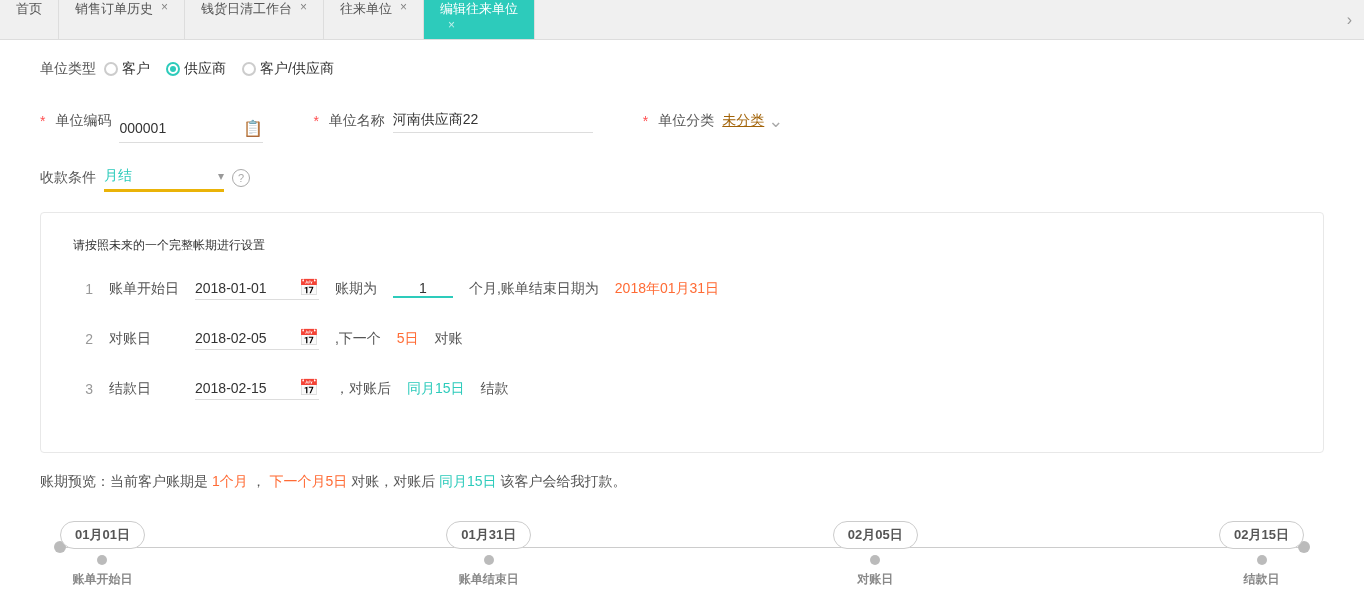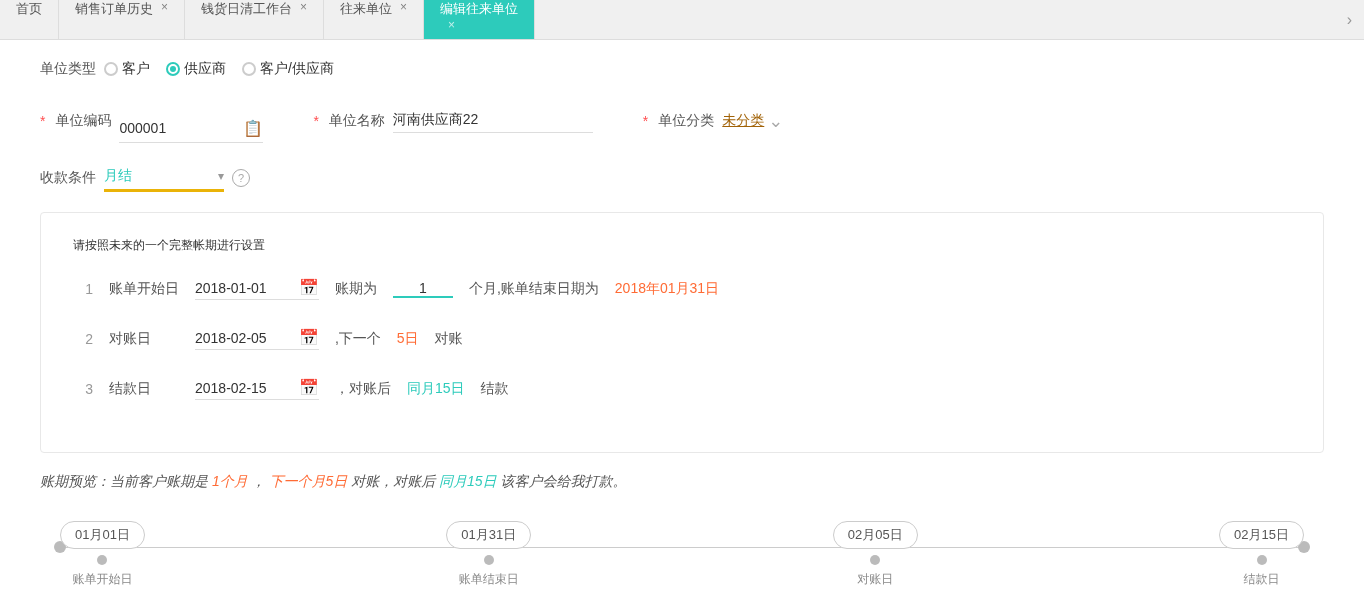--- a/index.html
+++ b/index.html
@@ -234,21 +234,20 @@
     .hint-text { color: #555; }
     .highlight-orange { color: #ff6b35; font-weight: 500; }
     .highlight-teal { color: #2dcbbb; font-weight: 500; }
 
     
     .preview-text {
       color: #555;
       font-size: 14px;
       margin-bottom: 30px;
       margin-top: 5px;
-      font-style: italic;
     }
   </style>
 </head>
 <body>
 
 <div class="tab-bar">
   <div class="tab-item">
     <span>首页</span>
   </div>
   <div class="tab-item">
@@ -382,21 +381,21 @@
   </div>
 
   <div style="position: relative; padding: 0 20px;">
 
     <div style="position: absolute; top: 26px; left: 20px; right: 20px; height: 1px; background: #ccc; z-index: 0;"></div>
 
     <div style="position: absolute; top: 20px; left: 14px; width: 12px; height: 12px; border-radius: 50%; background: #bbb; z-index: 1;"></div>
 
     <div style="position: absolute; top: 20px; right: 14px; width: 12px; height: 12px; border-radius: 50%; background: #bbb; z-index: 1;"></div>
 
-    <div style="display: flex; justify-content: space-between; align-items: flex-end; position: relative; z-index: 2;">
+    <div style="display: flex; justify-content: space-between; align-items: flex-end; position: relative; z-index: 2; font-weight: bold;">
 
       <div style="display: flex; flex-direction: column; align-items: center;">
         <div style="border: 1px solid #ccc; border-radius: 20px; padding: 4px 14px; font-size: 13px; color: #555; background: #fff; margin-bottom: 4px;">01月01日</div>
         <div style="width: 10px; height: 10px; border-radius: 50%; background: #bbb; margin: 2px 0;"></div>
         <div style="font-size: 12px; color: #888; margin-top: 4px;">账单开始日</div>
       </div>
 
       <div style="display: flex; flex-direction: column; align-items: center;">
         <div style="border: 1px solid #ccc; border-radius: 20px; padding: 4px 14px; font-size: 13px; color: #555; background: #fff; margin-bottom: 4px;">01月31日</div>
         <div style="width: 10px; height: 10px; border-radius: 50%; background: #bbb; margin: 2px 0;"></div>

